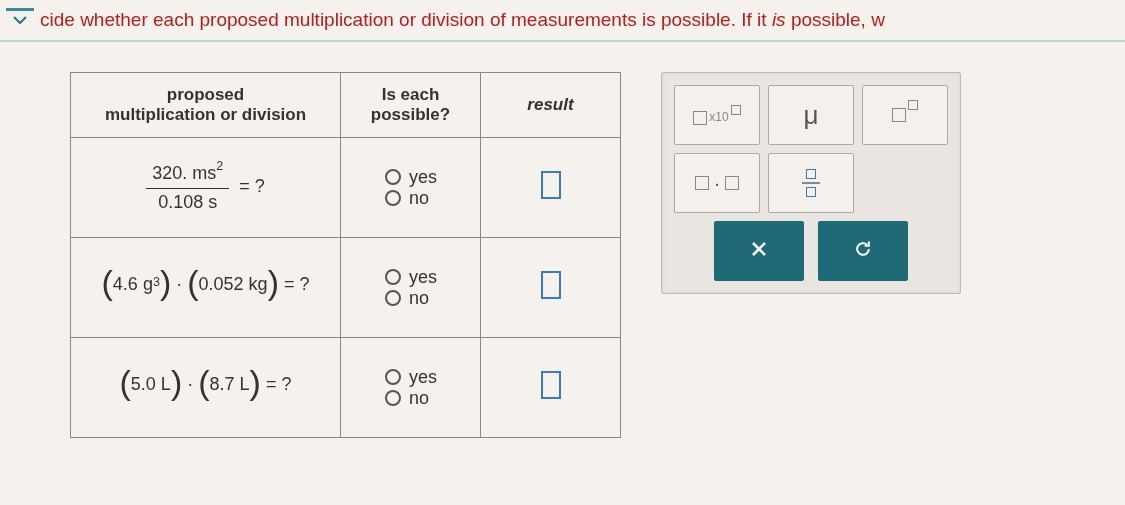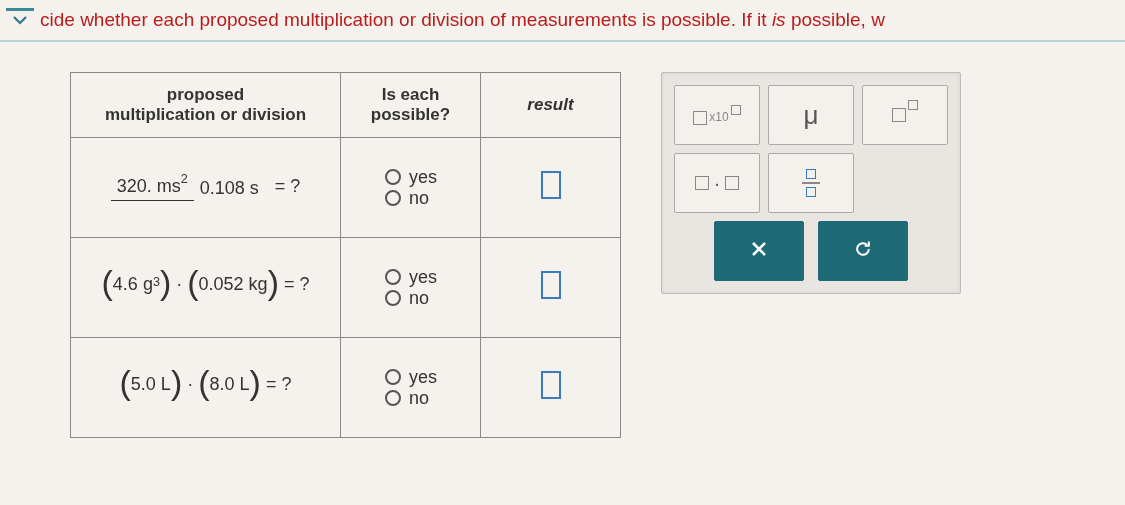--- a/index.html
+++ b/index.html
@@ -90,21 +90,21 @@
   }
   .result-box {
     width: 20px;
     height: 28px;
     border: 2px solid #3a7abd;
     display: inline-block;
     cursor: pointer;
   }
   .frac {
     display: inline-flex;
-    flex-direction: row;
+    flex-direction: column;
     align-items: center;
     vertical-align: middle;
     line-height: 1.2;
   }
   .frac .num { padding: 0 6px 3px 6px; border-bottom: 1.5px solid #333; }
   .frac .den { padding: 3px 6px 0 6px; }
   .sup { font-size: 0.7em; vertical-align: super; position: relative; top: -2px; }
   .equation { font-size: 18px; color: #333; }
   .paren-expr {
     display: inline-flex;
@@ -266,21 +266,21 @@
         <td>
           <span class="result-box"></span>
         </td>
       </tr>
 
       <tr class="row-body">
         <td>
           <span class="equation paren-expr">
             <span class="bigp">(</span><span>5.0 L</span><span class="bigp">)</span>
             &nbsp;·&nbsp;
-            <span class="bigp">(</span><span>8.0 L</span><span class="bigp">)</span>
+            <span class="bigp">(</span><span>8.7 L</span><span class="bigp">)</span>
             &nbsp;<span>= ?</span>
           </span>
         </td>
         <td>
           <div class="radio-group">
             <div class="radio-option">
               <span class="radio-circle"></span>
               <span>yes</span>
             </div>
             <div class="radio-option">

